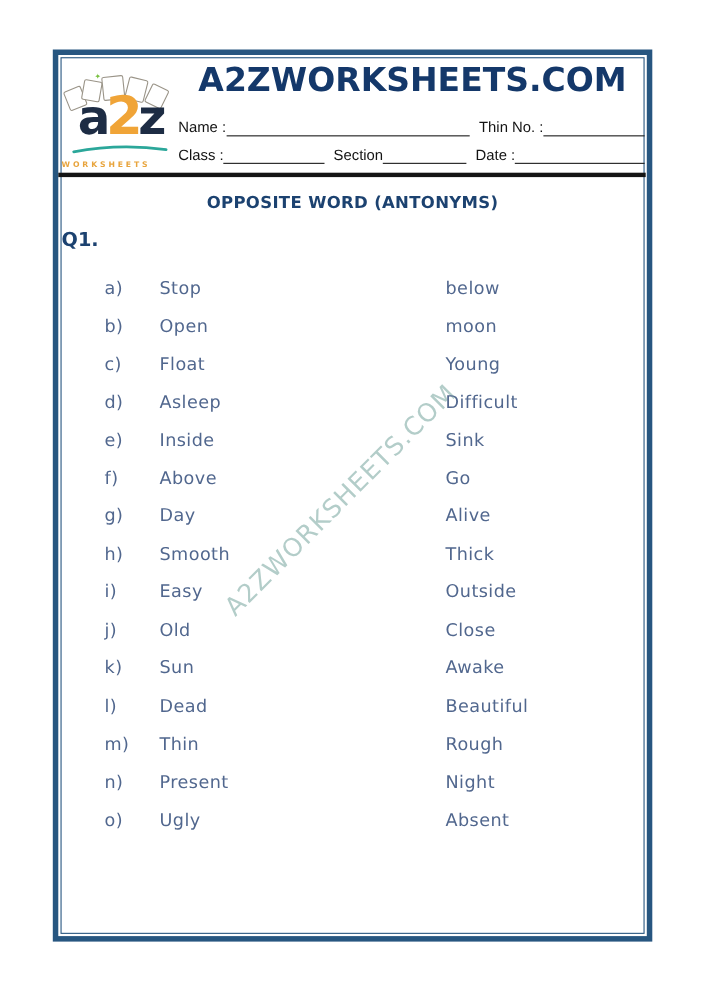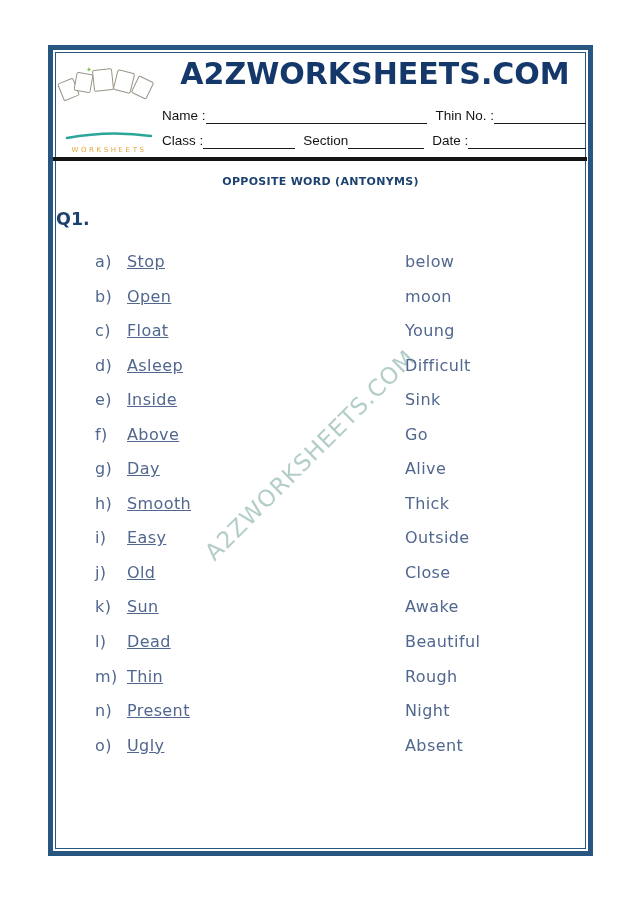--- a/index.html
+++ b/index.html
@@ -27,22 +27,22 @@
   .p5{left:78px;top:10px;width:15px;height:17px;transform:rotate(26deg);}
   .sparkle{position:absolute;left:30px;top:-2px;font-size:7px;color:#7ac143;}
   .logo-letters{
     position:absolute;left:0;top:14px;width:100%;text-align:center;
     font-size:44px;line-height:1;font-weight:800;letter-spacing:-4px;
   }
   .logo-a,.logo-z{color:#1d2c44;}
   .logo-2{color:#f0a437;font-size:48px;}
   .swoosh{position:absolute;left:8px;bottom:17px;}
   .logo-sub{
-    position:absolute;bottom:4px;left:0;width:100%;text-align:center;
-    font-size:7px;font-weight:400;letter-spacing:2.6px;color:#e8a43c;
+    position:absolute;bottom:4px;left:0;width:100%;
+    font-size:7px;font-weight:700;letter-spacing:2.6px;color:#e8a43c;
   }
   
   .site-title{
     position:absolute;left:165px;top:56px;width:420px;text-align:center;
     font-size:30px;font-weight:700;color:#14386a;
   }
   .form-row{
     position:absolute;left:162px;width:424px;display:flex;align-items:flex-start;
     font-family:"Liberation Sans",sans-serif;font-size:13.5px;color:#141414;
   }
@@ -51,32 +51,32 @@
   .form-row .lbl{white-space:nowrap;flex:0 0 auto;}
   .wline{border-bottom:1.3px solid #1a1a1a;height:15px;display:inline-block;}
   .grow{flex:1 1 auto;}
   .w92{width:92px;flex:0 0 auto;}
   .w76{width:76px;flex:0 0 auto;}
   .ml8{margin-left:8px;}
   .separator{position:absolute;left:53px;top:157px;width:534px;height:4px;background:#141414;}
   
   .ws-title{
     position:absolute;left:48px;top:175px;width:545px;text-align:center;
-    font-size:11px;font-weight:700;letter-spacing:0.3px;color:#1c4270;
+    font-size:15px;font-weight:700;letter-spacing:0.3px;color:#1c4270;
   }
   .question{
     position:absolute;left:56px;top:209px;display:flex;
     font-size:17.5px;font-weight:700;color:#1c4270;
   }
   .qnum{width:46px;flex:0 0 auto;}
   .word-list{position:absolute;left:48px;top:246px;width:545px;z-index:2;}
   .word-row{position:relative;height:34.55px;}
   .word-row span{position:absolute;top:6px;color:#51678e;font-size:16px;letter-spacing:0.4px;}
   .letter{left:47px;font-size:15px;}
-  .word-left{left:79px;text-decoration:underline;}
+  .word-left{left:97px;}
   .word-right{left:357px;}
   
   .watermark{
     position:absolute;left:310px;top:455px;z-index:1;white-space:nowrap;
     transform:translate(-50%,-50%) rotate(-45deg);
     font-size:23px;letter-spacing:1px;color:#b3cdc9;
   }
 </style>
 </head>
 <body>
@@ -87,20 +87,23 @@
   <div class="frame-inner"></div>
 </div>
 
 <div class="logo">
   <span class="paper p1"></span>
   <span class="paper p2"></span>
   <span class="paper p3"></span>
   <span class="paper p4"></span>
   <span class="paper p5"></span>
   <span class="sparkle">✦</span>
+  <div class="logo-letters">
+    <span class="logo-a">a</span><span class="logo-2">2</span><span class="logo-z">z</span>
+  </div>
   <svg class="swoosh" width="90" height="12" viewBox="0 0 90 12">
     <path d="M3,9 Q45,1 87,7" stroke="#2ba79a" stroke-width="2.5" fill="none" stroke-linecap="round"></path>
   </svg>
   <div class="logo-sub">WORKSHEETS</div>
 </div>
 
 <div class="site-title">A2ZWORKSHEETS.COM</div>
 
 <div class="form-row row1">
   <span class="lbl">Name :</span>

